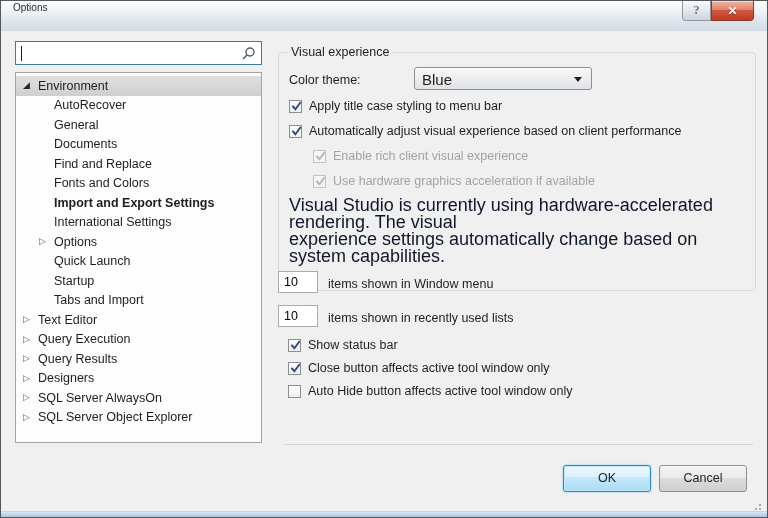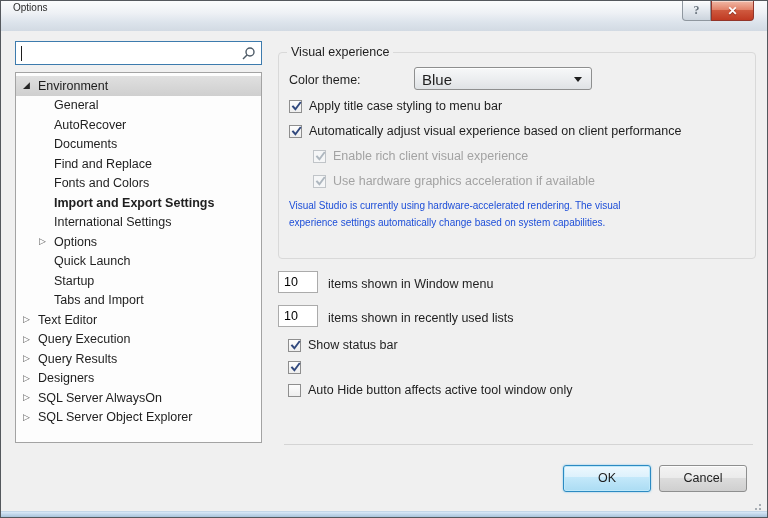--- a/index.html
+++ b/index.html
@@ -59,21 +59,21 @@
   }
   .tree-row{ display:flex; align-items:center; height:19.5px; cursor:pointer; white-space:nowrap; }
   .tree-row.selected{ background:linear-gradient(180deg,#e0e0e0,#cfcfcf); }
   .tree-glyph{ width:16px; flex:0 0 16px; text-align:left; padding-left:1px; font-size:9px; line-height:1; }
   .tree-glyph.expanded{ color:#262626; }
   .tree-glyph.collapsed{ color:#5b5b5b; }
   .tree-label{ font-size:12.5px; color:#1e1e1e; }
 
   
   .groupbox{
-    position:absolute; left:277px; top:21px; width:478px; height:207px;
+    position:absolute; left:277px; top:21px; width:478px; height:239px;
     border:1px solid #d9d9d9; border-radius:4px;
   }
   .group-legend{
     position:absolute; top:-8px; left:8px; background:#f0f0f0; padding:0 4px; font-size:12.5px; color:#1e1e1e;
   }
   .ct-label{ position:absolute; left:10px; top:16px; height:23px; line-height:23px; }
   .combobox{
     position:absolute; left:135px; top:14px; width:178px; height:23px;
     border:1px solid #8e8f8f; border-radius:3px; cursor:pointer;
     background:linear-gradient(180deg,#f7f8f9 0%,#ebedef 55%,#dfe2e5 100%);
@@ -95,21 +95,21 @@
   .cb-row.disabled .cb-box{ border-color:#c0c4c8; background:#f5f6f7; }
   .cb-label{ font-size:12.5px; color:#1e1e1e; }
   .cb-row.disabled .cb-label{ color:#a3a3a3; }
 
   .ve-checks{ position:absolute; left:10px; top:46px; }
   .ve-checks .cb-row{ margin-bottom:11px;text-align:right; }
   .ve-checks .cb-row.indent1{ margin-left:24px; }
 
   .note-text{
     position:absolute; left:10px; top:144px; width:462px;
-    font-size:10px; line-height:17px; color:#1d4ed8; white-space:pre-line;
+    font-size:18px; line-height:17px; color:#0f172a; white-space:pre-line;
   }
 
   
   .spin-row{ position:absolute; left:277px; display:flex; align-items:center; gap:10px; }
   .spin-row.r1{ top:240px; } .spin-row.r2{ top:274px; }
   .spin-input{
     width:40px; height:22px; border:1px solid #ababab; background:#fff;
     font-size:12.5px; font-family:"Liberation Sans", sans-serif; padding-left:5px; outline:none;
   }
   .spin-label{ font-size:12.5px; color:#1e1e1e; padding-top:4px; }
@@ -172,24 +172,24 @@
         <line x1="6" y1="9" x2="2" y2="13" stroke="#4d5a66" stroke-width="1.4"></line>
       </svg>
     </div>
 
     <div class="tree" id="tree">
         <div class="tree-row selected" style="padding-left: 6px;">
           <span class="tree-glyph expanded">◢</span>
           <span class="tree-label">Environment</span>
         </div>
         <div class="tree-row" style="padding-left: 38px;">
+          <span class="tree-label">AutoRecover</span>
+        </div>
+        <div class="tree-row" style="padding-left: 38px;">
           <span class="tree-label">General</span>
-        </div>
-        <div class="tree-row" style="padding-left: 38px;">
-          <span class="tree-label">AutoRecover</span>
         </div>
         <div class="tree-row" style="padding-left: 38px;">
           <span class="tree-label">Documents</span>
         </div>
         <div class="tree-row" style="padding-left: 38px;">
           <span class="tree-label">Find and Replace</span>
         </div>
         <div class="tree-row" style="padding-left: 38px;">
           <span class="tree-label">Fonts and Colors</span>
         </div>
@@ -303,20 +303,21 @@
             </svg>
           </span>
           <span class="cb-label">Show status bar</span>
         </div>
         <div class="cb-row">
           <span class="cb-box">
             <svg width="13" height="13" viewBox="0 0 13 13">
               <path d="M3 6.5 L5.4 9.2 L10.2 2.8" fill="none" stroke="#31497e" stroke-width="1.9" stroke-linecap="square"></path>
             </svg>
           </span>
+          <span class="cb-label">Close button affects active tool window only</span>
         </div>
         <div class="cb-row">
           <span class="cb-box"></span>
           <span class="cb-label">Auto Hide button affects active tool window only</span>
         </div>
       </div>
 
     <div class="separator"></div>
     <div class="btn ok-btn">OK</div>
     <div class="btn cancel-btn">Cancel</div>

